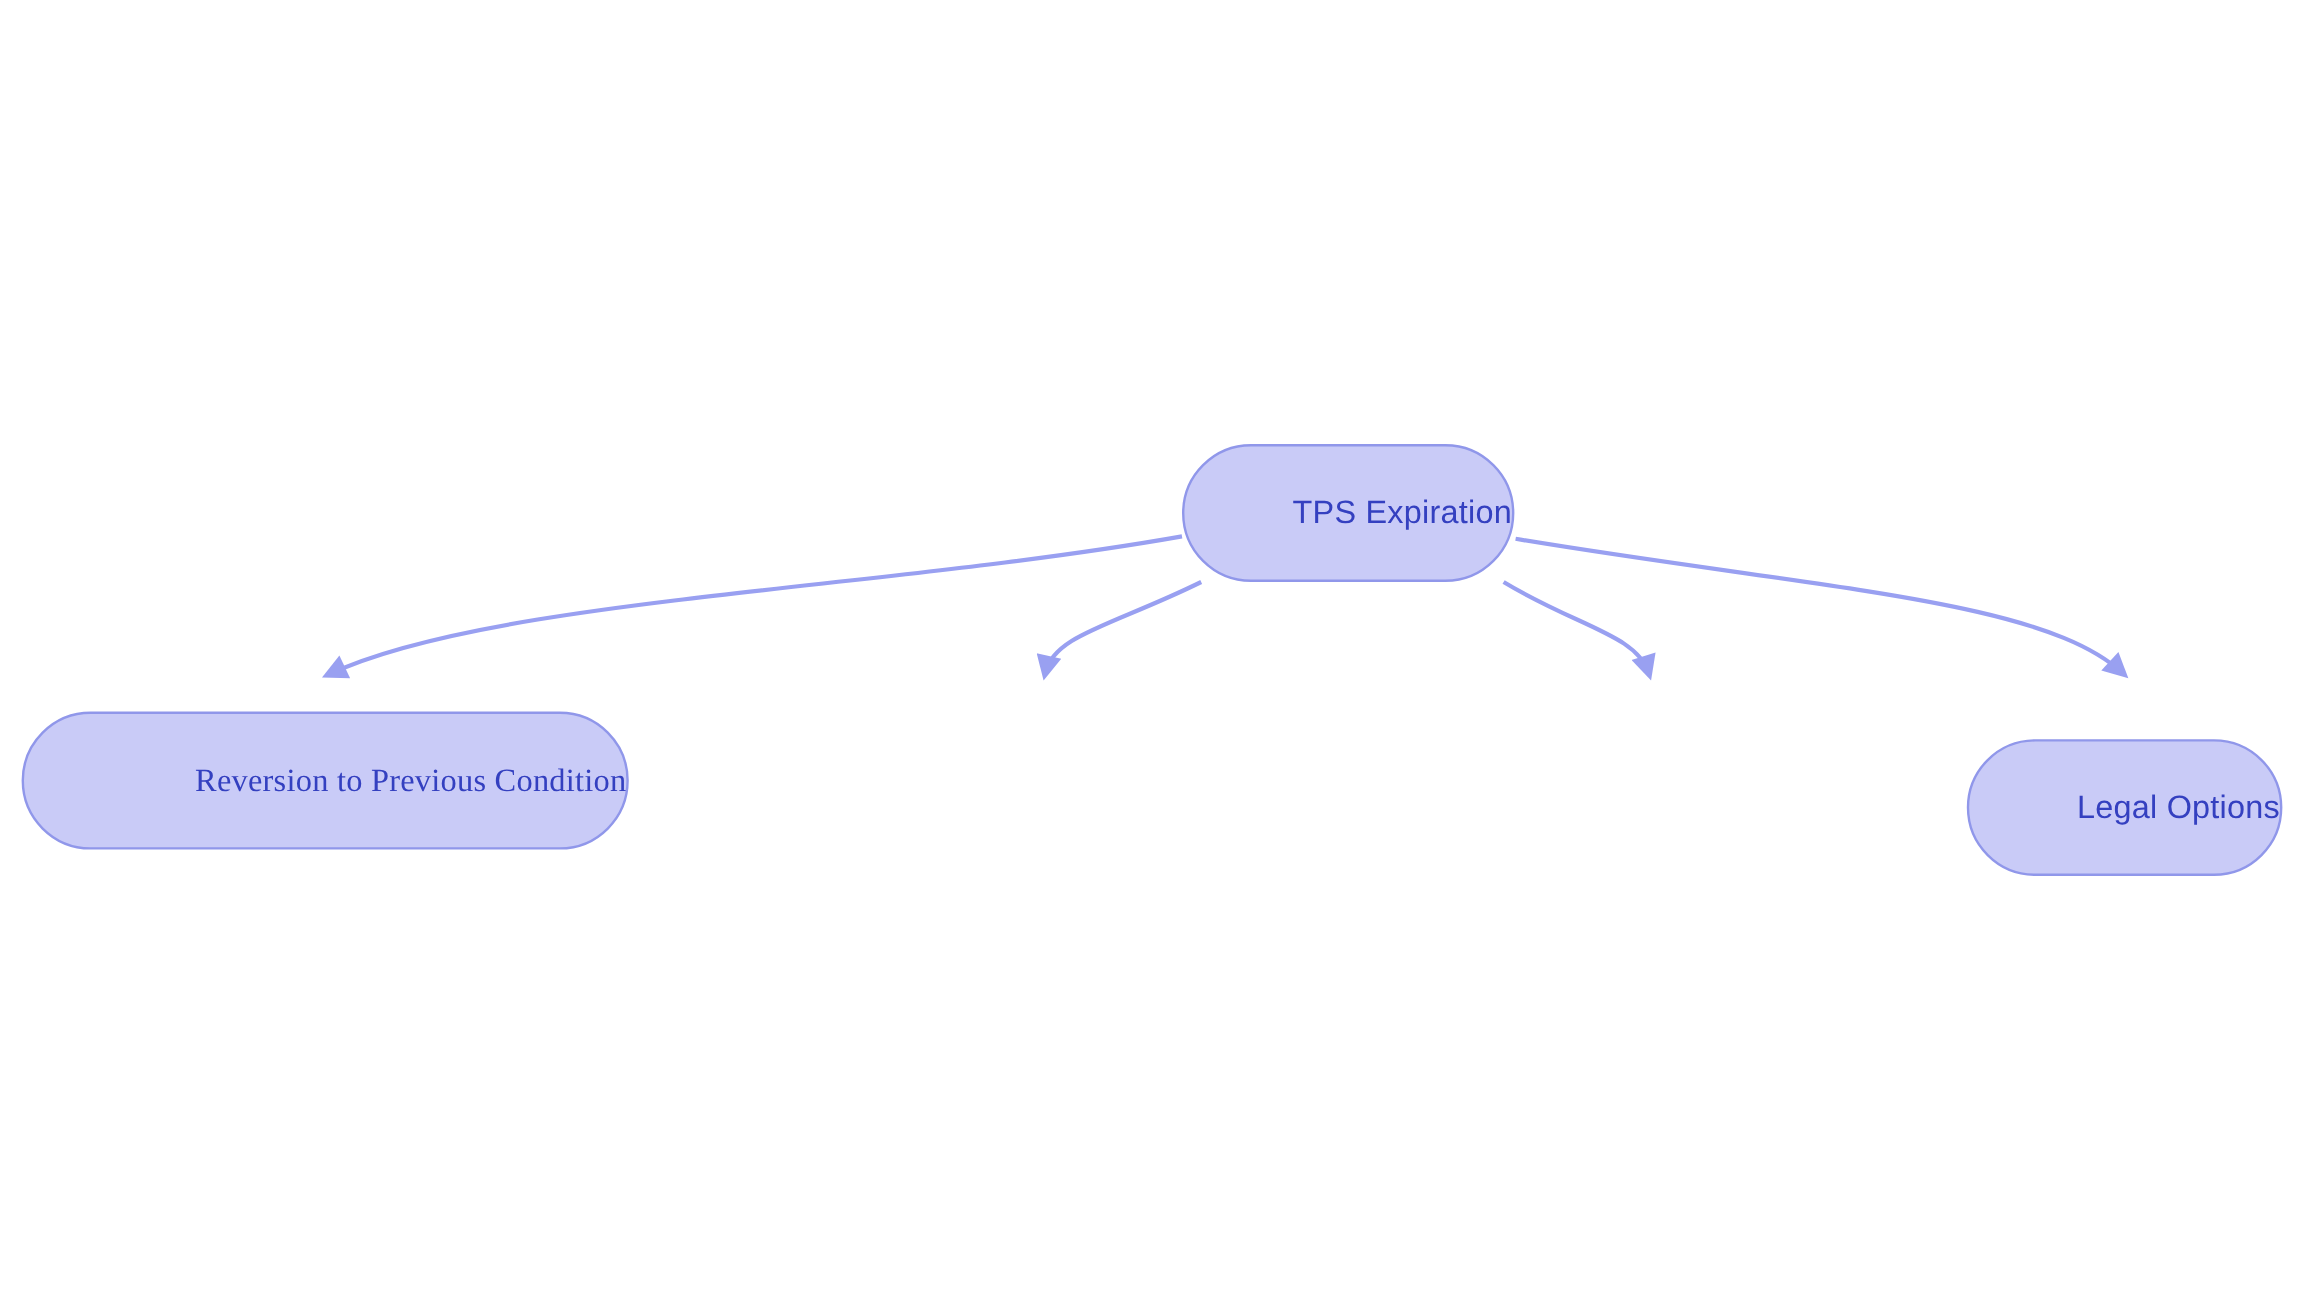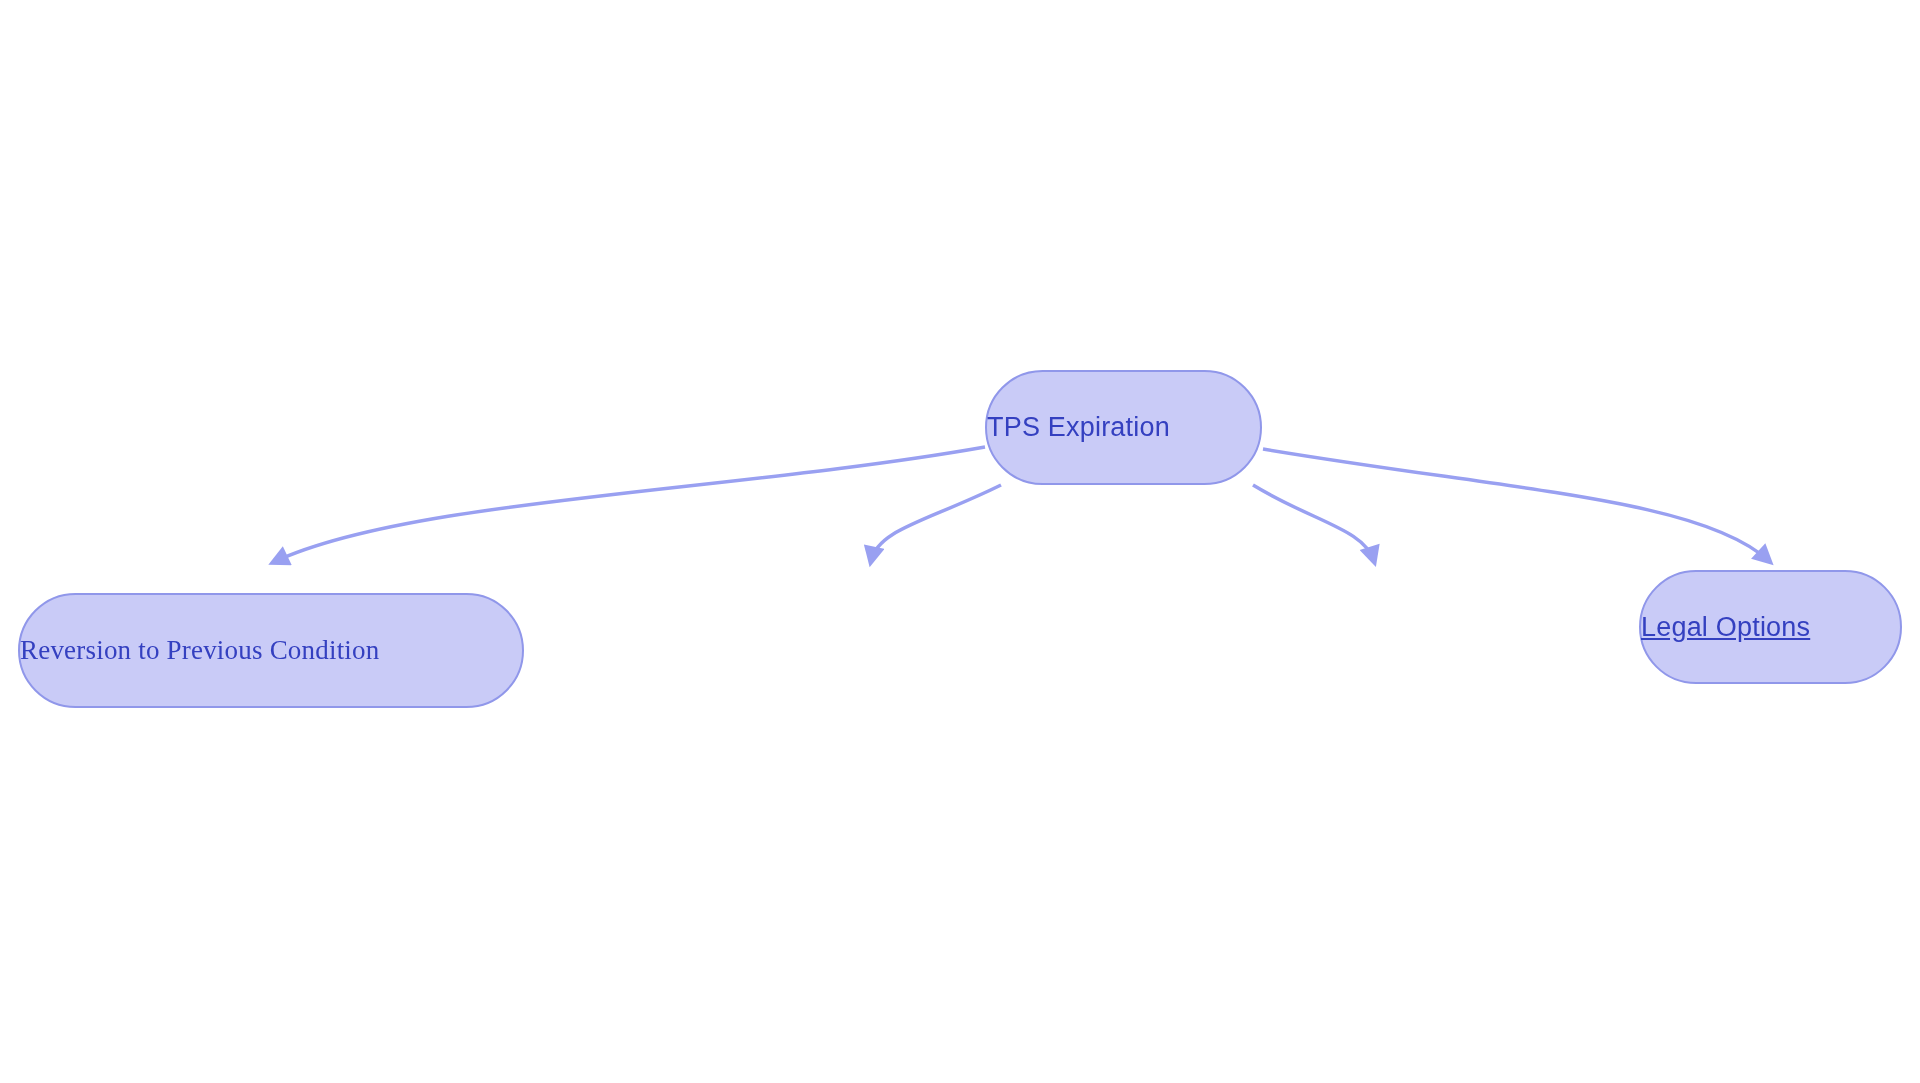--- a/index.html
+++ b/index.html
@@ -27,35 +27,35 @@
     fill: none;
     stroke: var(--edge-color, #99a0f1);
     stroke-width: 3.5;
   }
   .node {
     position: absolute;
     z-index: 2;
     box-sizing: border-box;
     display: flex;
     align-items: center;
-    justify-content: flex-start;
+    justify-content: flex-end;
     background: var(--node-fill, #c9cbf7);
     border: 2px solid var(--node-border, #9097ea);
     border-radius: 60px;
     color: var(--text-color, #3440c0);
     font-size: 27px;
     letter-spacing: 0.2px;
     white-space: nowrap;
     text-align: center;
   }
   #node-root { left: 985px;  top: 370px; width: 277px; height: 115px; }
   #node-c1   { left: 18px;   top: 593px; width: 506px; height: 115px; font-family: Liberation Serif, serif; }
   #node-c2   { left: 630px;  top: 593px; width: 480px; height: 115px; }
   #node-c3   { left: 1217px; top: 593px; width: 316px; height: 115px; }
-  #node-c4   { left: 1639px; top: 570px; width: 263px; height: 114px; text-decoration: underline; }
+  #node-c4   { left: 1639px; top: 616px; width: 263px; height: 114px; }
   .node-label { pointer-events: none; }
 </style>
 </head>
 <body>
 
 <div id="canvas">
 
   <svg id="edges" viewBox="0 0 1920 1083" xmlns="http://www.w3.org/2000/svg">
     <defs>
       <marker id="arrowhead" viewBox="0 0 10 10" refX="7" refY="5" markerWidth="23" markerHeight="21" markerUnits="userSpaceOnUse" orient="auto-start-reverse">

